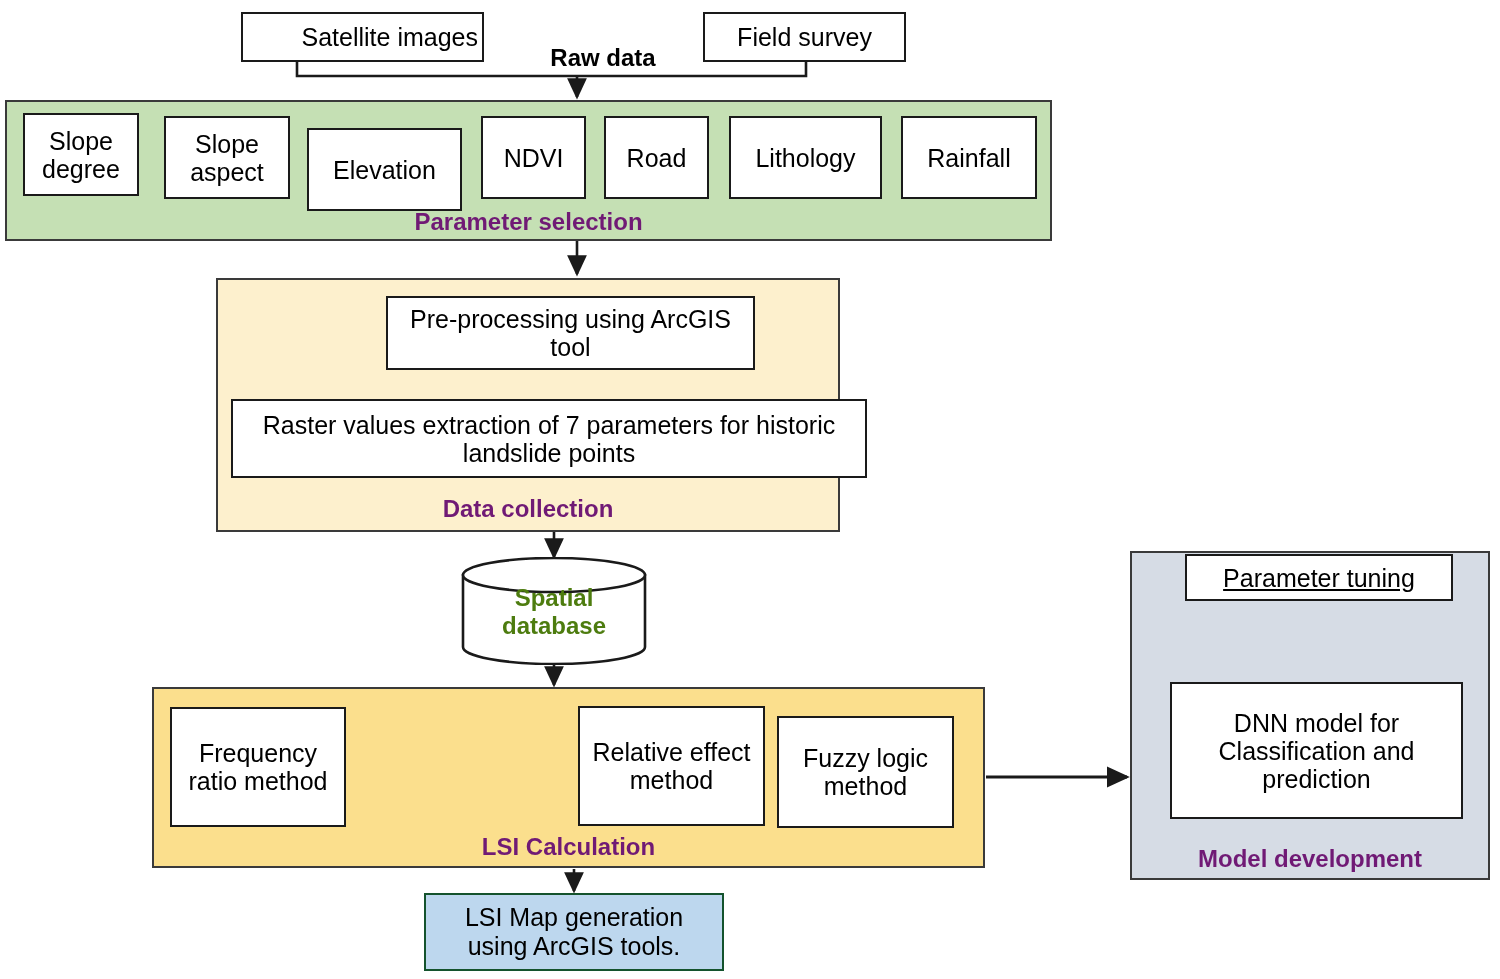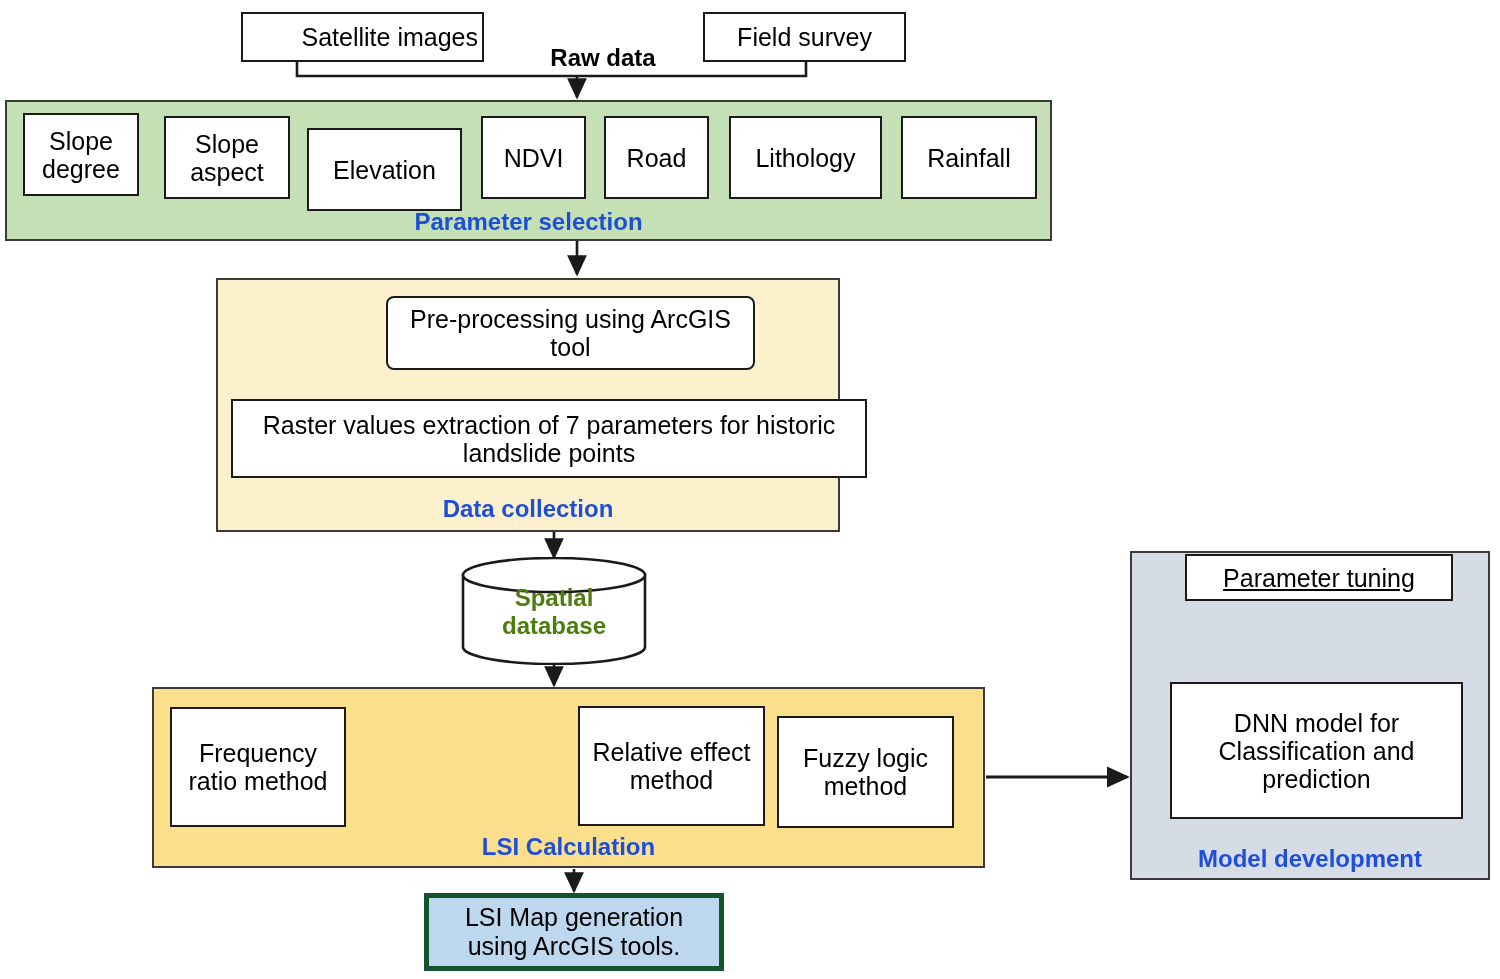--- a/index.html
+++ b/index.html
@@ -6,29 +6,29 @@
   body{font-family:"Liberation Sans",sans-serif;}
   #stage{position:relative;width:1500px;height:979px;background:#fff;overflow:hidden;}
 
   .band{position:absolute;box-sizing:border-box;border:2px solid #3a3a3a;}
   .band-green{background:#c5e0b4;}
   .band-paleyellow{background:#fdf0cd;}
   .band-yellow{background:#fbdf8d;}
   .band-gray{background:#d6dce5;}
 
   .band-label{position:absolute;left:0;right:0;text-align:center;font-weight:bold;
-              color:#1d4ed8;font-size:24px;line-height:1.1;}
+              color:#701a75;font-size:24px;line-height:1.1;}
 
   .wbox{position:absolute;box-sizing:border-box;background:#ffffff;
         border:2.5px solid #1a1a1a;display:flex;align-items:center;
         justify-content:center;text-align:center;color:#000;
         font-size:25px;line-height:1.12;padding:2px 4px;}
 
   .bluebox{position:absolute;box-sizing:border-box;background:#bdd7ee;
-           border:5px solid #14532d;display:flex;align-items:center;
+           border:2px solid #14532d;display:flex;align-items:center;
            justify-content:center;text-align:center;color:#000;
            font-size:25px;line-height:1.18;padding:2px 6px;}
 
   .freetext{position:absolute;font-weight:bold;font-size:24px;color:#000;}
 
   svg.conn{position:absolute;left:0;top:0;width:1500px;height:979px;
            pointer-events:none;overflow:visible;}
 
   .cyl{position:absolute;}
   .cyl-text{position:absolute;left:0;right:0;text-align:center;font-weight:bold;
@@ -100,21 +100,21 @@
     <span>Lithology</span>
   </div>
   <div class="wbox" style="left:901px;top:116px;width:136px;height:83px;">
     <span>Rainfall</span>
   </div>
 
   <div class="band band-paleyellow" style="left:216px;top:278px;width:624px;height:254px;">
     <div class="band-label" style="bottom:8px;">Data collection</div>
   </div>
 
-  <div class="wbox" style="left:386px;top:296px;width:369px;height:74px;border-radius:8px;">
+  <div class="wbox" style="left:386px;top:296px;width:369px;height:74px;">
     <span>Pre-processing using ArcGIS tool</span>
   </div>
 
   <div class="wbox" style="left:231px;top:399px;width:636px;height:79px;">
     <span>Raster values extraction of 7 parameters for historic landslide points</span>
   </div>
 
   <div class="cyl" style="left:460px;top:557px;width:188px;height:108px;">
     <svg width="188" height="108" viewBox="0 0 188 108" xmlns="http://www.w3.org/2000/svg">
       <path d="M3,18 L3,90 A91,17 0 0 0 185,90 L185,18 Z" fill="#ffffff" stroke="#1a1a1a" stroke-width="2.6"></path>

